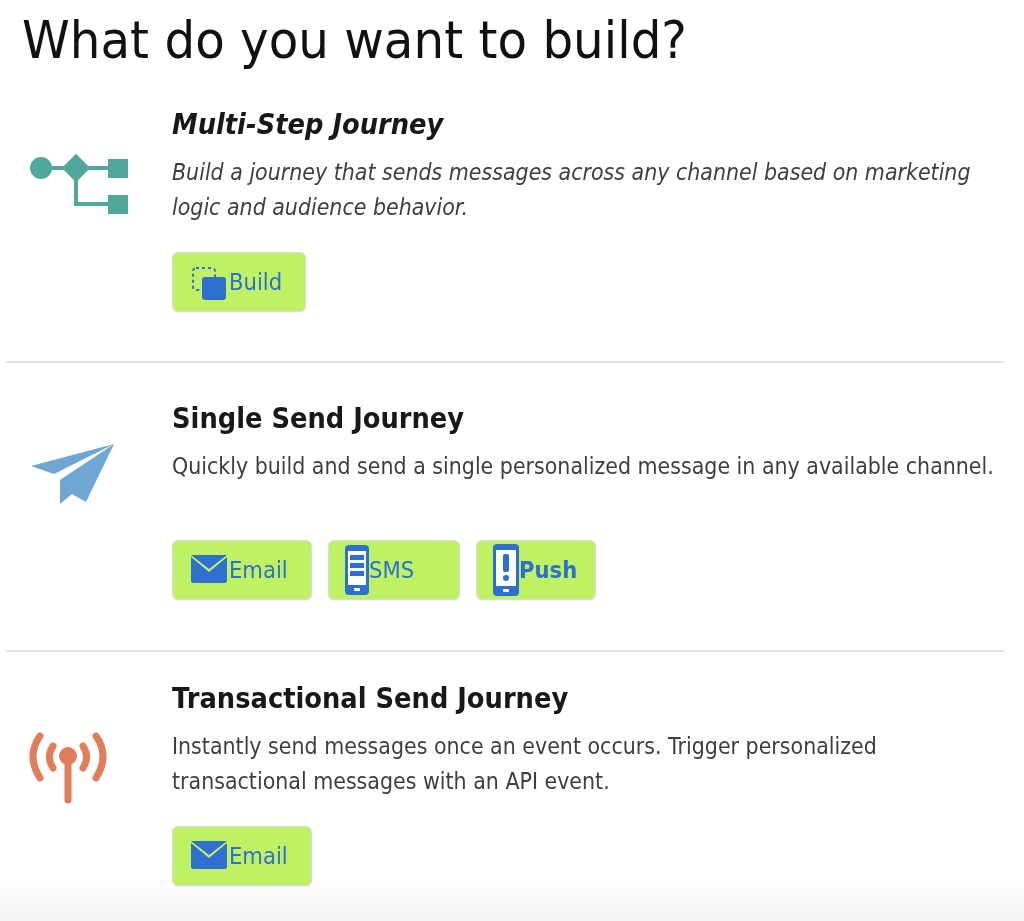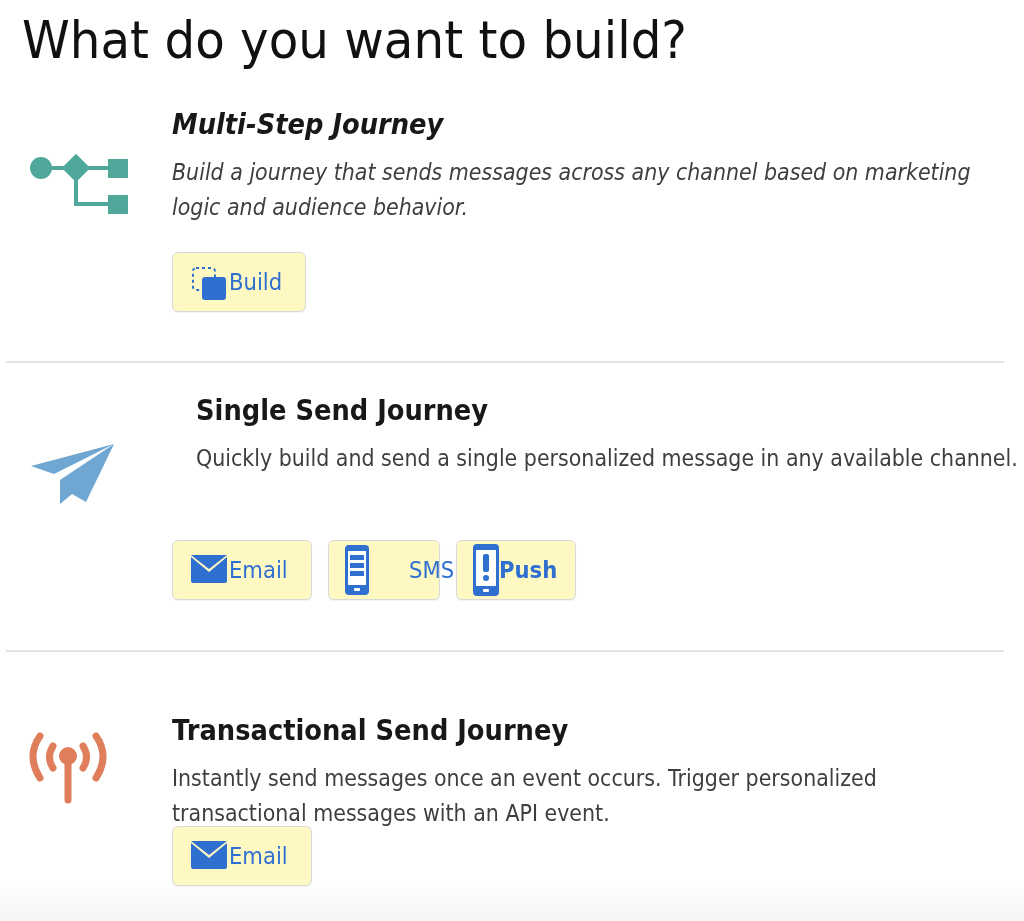--- a/index.html
+++ b/index.html
@@ -28,21 +28,21 @@
     }
     .sec-desc {
       font-size: 22.5px; color: #3e3e3e; line-height: 35px; margin-top: 14px;
       font-family: "DejaVu Sans", sans-serif;
       width: 900px;
       transform: scaleX(0.915); transform-origin: left top;
     }
     .btn-row { display: flex; gap: 16px; position: absolute; left: 172px; }
     .btn {
       height: 60px; box-sizing: border-box;
-      border: 1.5px solid #d9d9d9; border-radius: 6px; background: #fef9c3;
+      border: 1.5px solid #d9d9d9; border-radius: 6px; background: #bef264;
       display: flex; align-items: center; padding: 0 16px 0 16px;
       color: #2f6fd0; font-size: 23px; cursor: pointer;
       box-shadow: 0 1px 1px rgba(0,0,0,0.05);
       font-family: "DejaVu Sans", sans-serif;
     }
     .btn svg { display: block; }
     .btn .lbl { margin-left: 0px; transform: scaleX(0.92); transform-origin: left center; display: inline-block; }
     .divider {
       position: absolute; left: 6px; width: 998px; height: 2px; background: #e3e3e3;
     }
@@ -85,35 +85,35 @@
 
 <div class="divider" style="top:361px;"></div>
 
 <div class="section" style="top:394px; height:240px;">
   <div class="icon" style="left:28px; top:46px;">
     <svg width="90" height="68" viewBox="0 0 90 68">
       <path d="M3 26 L86 4 L26 34 Z" fill="#6fa6d2"></path>
       <path d="M86 4 L32 40 L32 64 L44 54 L58 62 Z" fill="#6fa6d2"></path>
     </svg>
   </div>
-  <div class="content" style="top:0px;margin-left:24px;">
+  <div class="content" style="top:8px;">
     <h2 class="sec-title">Single Send Journey</h2>
     <div class="sec-desc">Quickly build and send a single personalized message in any available channel.</div>
   </div>
   <div class="btn-row" style="top:146px;">
     <div class="btn" style="width:140px;">
       <span>
         <svg width="40" height="30" viewBox="0 0 40 30">
           <path d="M2 2 L20 17 L38 2 L38 26 Q38 28 36 28 L4 28 Q2 28 2 26 Z" fill="#2f6fd0"></path>
           <path d="M2 0 L38 0 L20 14 Z" fill="#2f6fd0"></path>
         </svg>
       </span>
       <span class="lbl">Email</span>
     </div>
-    <div class="btn" style="width:112px;gap:40px;">
+    <div class="btn" style="width:132px;">
       <span>
         <svg width="24" height="50" viewBox="0 0 24 50">
           <rect x="0" y="0" width="24" height="50" rx="4" fill="#2f6fd0"></rect>
           <rect x="3" y="6" width="18" height="34" fill="#fff"></rect>
           <rect x="5" y="10" width="14" height="5" fill="#2f6fd0"></rect>
           <rect x="5" y="18" width="14" height="5" fill="#2f6fd0"></rect>
           <rect x="5" y="26" width="14" height="5" fill="#2f6fd0"></rect>
           <rect x="9" y="43" width="6" height="3" rx="1" fill="#fff"></rect>
         </svg>
       </span>
@@ -142,21 +142,21 @@
       <g fill="none" stroke="#e07d5a" stroke-width="7" stroke-linecap="round">
         <path d="M14 8 Q0 28 14 50"></path>
         <path d="M27 18 Q20 29 27 40"></path>
         <path d="M70 8 Q84 28 70 50"></path>
         <path d="M57 18 Q64 29 57 40"></path>
         <line x1="42" y1="30" x2="42" y2="72"></line>
       </g>
       <circle cx="42" cy="28" r="9" fill="#e07d5a"></circle>
     </svg>
   </div>
-  <div class="content" style="top:0px;margin-top:32px;">
+  <div class="content" style="top:0px;">
     <h2 class="sec-title">Transactional Send Journey</h2>
     <div class="sec-desc">Instantly send messages once an event occurs. Trigger personalized transactional messages with an API event.</div>
   </div>
   <div class="btn-row" style="top:144px;">
     <div class="btn" style="width:140px;">
       <span>
         <svg width="40" height="30" viewBox="0 0 40 30">
           <path d="M2 2 L20 17 L38 2 L38 26 Q38 28 36 28 L4 28 Q2 28 2 26 Z" fill="#2f6fd0"></path>
           <path d="M2 0 L38 0 L20 14 Z" fill="#2f6fd0"></path>
         </svg>

